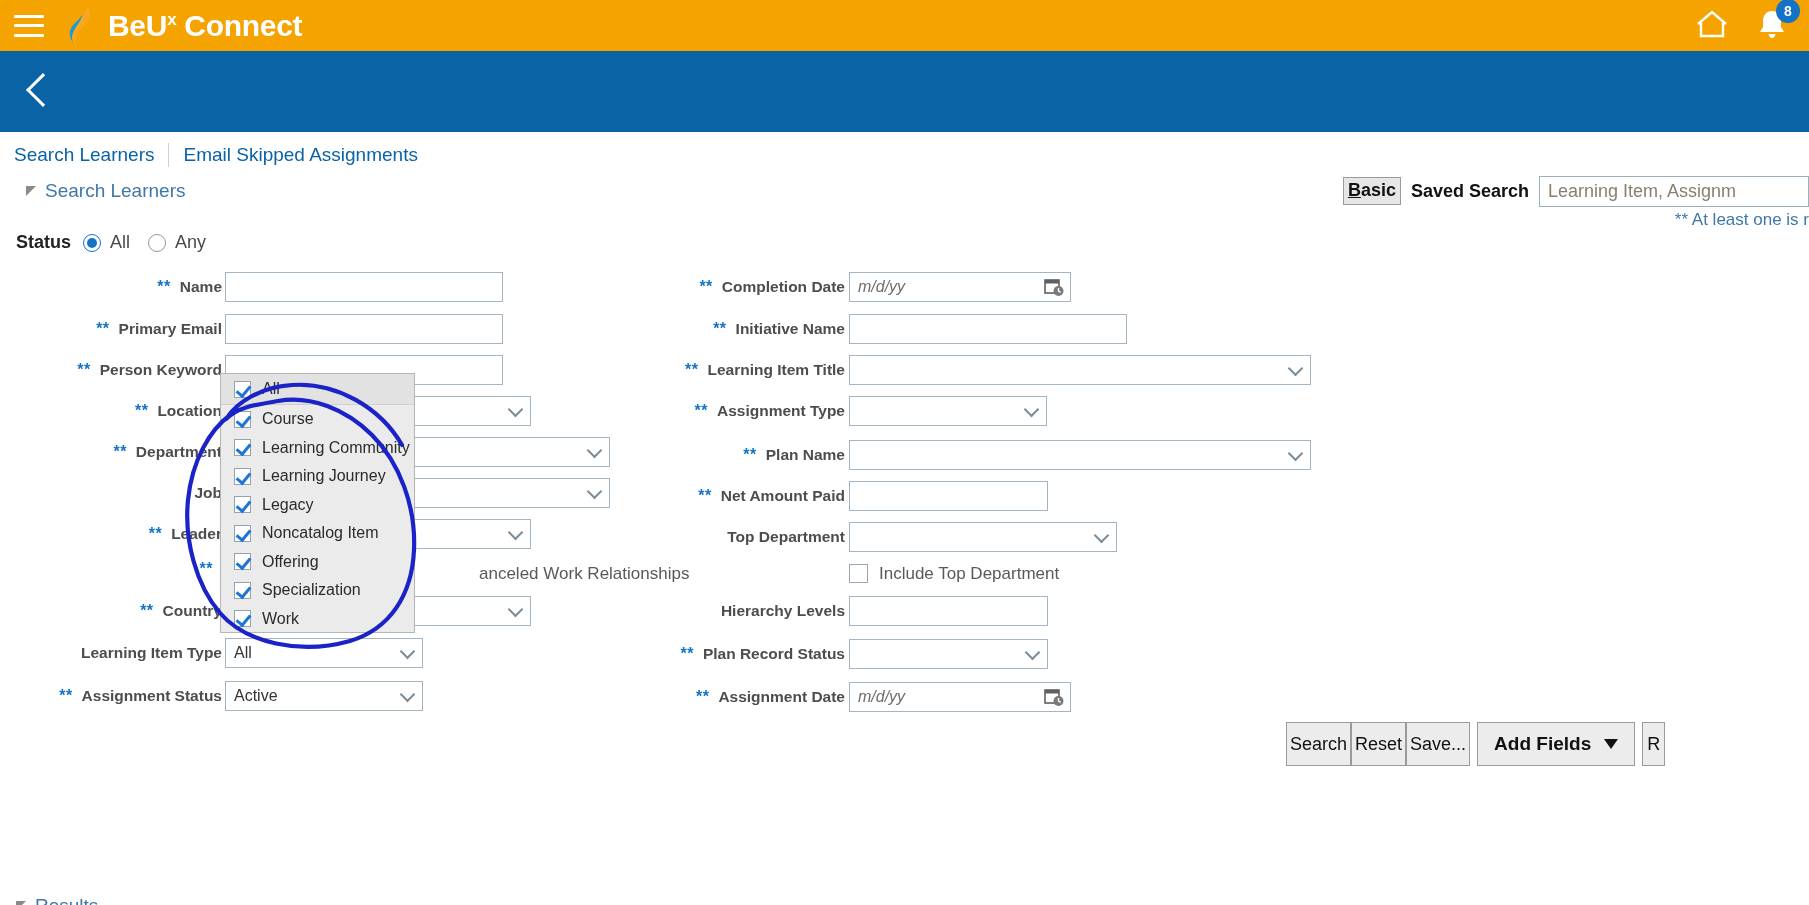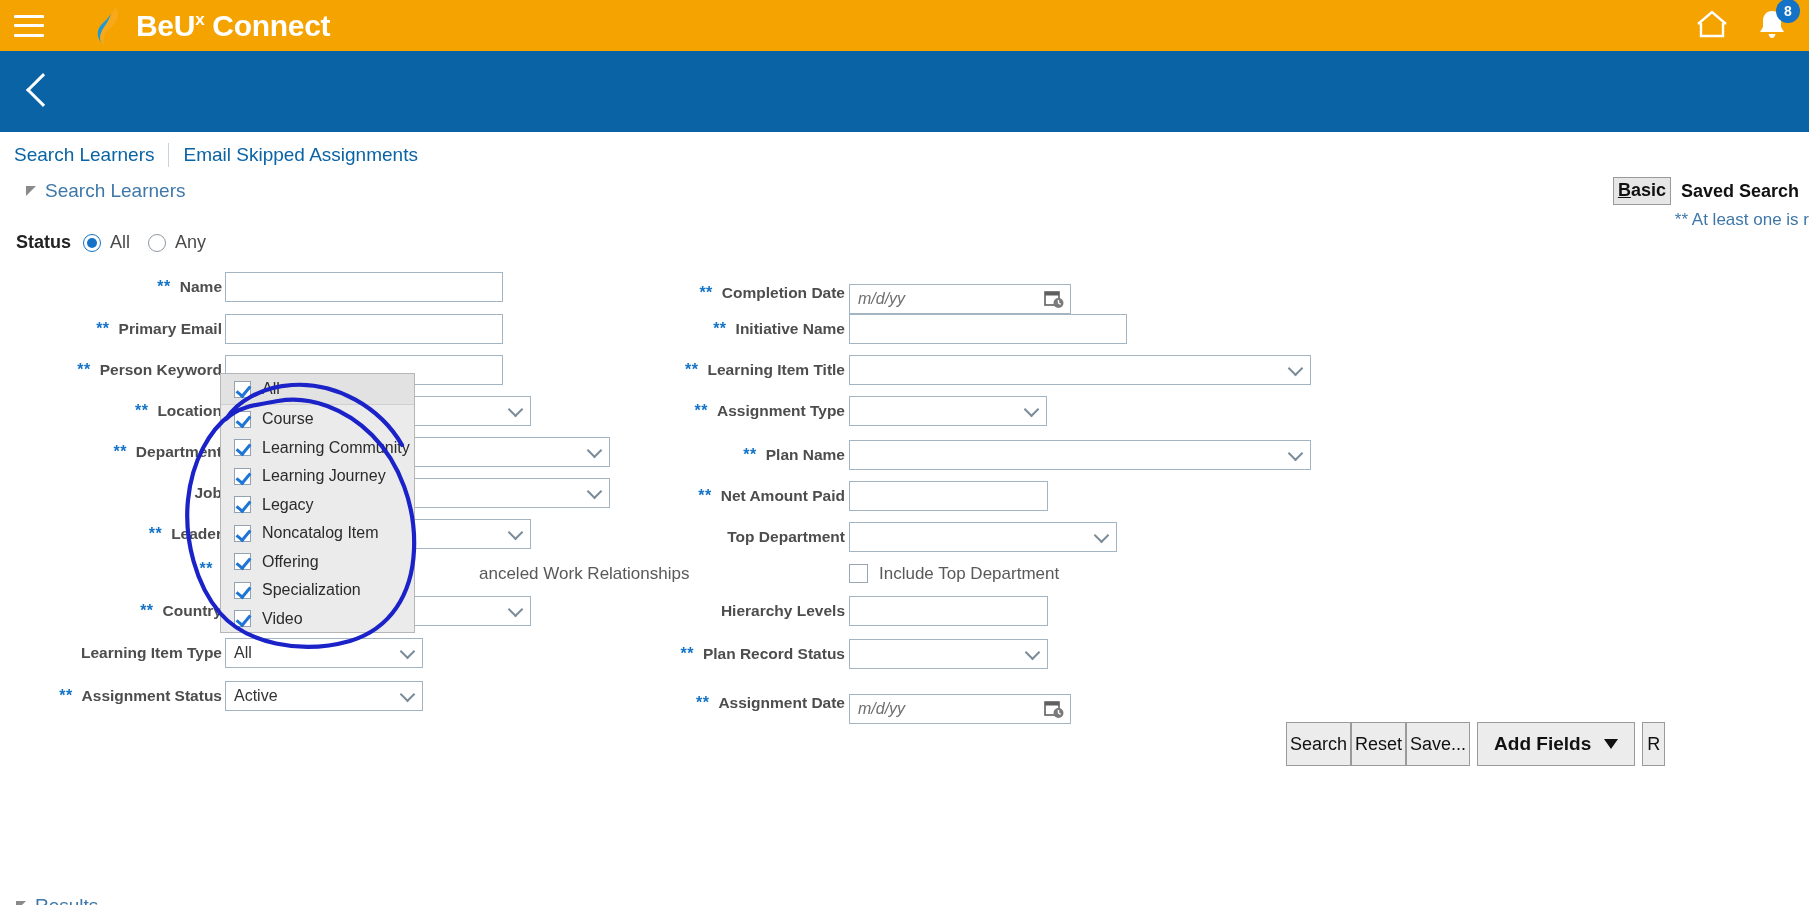--- a/index.html
+++ b/index.html
@@ -9,21 +9,21 @@
     overflow: hidden;
     background: #ffffff;
     font-family: "Liberation Sans", sans-serif;
   }
 
   
   #global-header {
     position: absolute; left: 0; top: 0;
     width: 1809px; height: 51px;
     background: #f5a300;
-    display: flex; align-items: center; gap: 28px;
+    display: flex; align-items: center;
   }
   .hamburger {
     width: 30px; height: 22px;
     margin-left: 14px; margin-right: 18px;
     display: flex; flex-direction: column; justify-content: space-between;
     cursor: pointer;
   }
   .hamburger span { display:block; height: 3px; background: #ffffff; border-radius: 1px; }
 
   .brand { display: flex; align-items: center; }
@@ -168,21 +168,21 @@
     font-size: 16px; padding: 0 8px; color: #333;
     display: flex; align-items: center; position: relative;
     cursor: pointer;
   }
   .sel-caret {
     position: absolute; right: 9px; top: 50%; width: 11px; height: 11px;
     margin-top: -7px;
     border-left: 2px solid #7b8b98; border-bottom: 2px solid #7b8b98;
     transform: rotate(-45deg);
   }
-  .date-input { position: relative; margin-top: 12px; }
+  .date-input { position: relative; }
   .cal-icon {
     position: absolute; right: 7px; top: 50%; margin-top: -10px;
     width: 20px; height: 20px;
   }
 
   .chk-wrap { position: absolute; display: flex; cursor: pointer; }
   .chk-box {
     width: 19px; height: 19px; border: 1px solid #9aa7b2; background: #fff;
     margin-right: 11px; display: inline-block; position: relative;
   }
@@ -303,20 +303,21 @@
 </div>
 
 <div id="section-row">
   <div class="disclosure-tri"></div>
   <div class="section-title">Search Learners</div>
 </div>
 
 <div id="search-mode-controls">
   <div class="basic-btn"><u>B</u><span>asic</span></div>
   <div class="saved-search-label">Saved Search</div>
+  <input class="saved-search-input" type="text" placeholder="Learning Item, Assignm" style="">
 </div>
 
 <div id="required-note">** At least one is r</div>
 
 <div id="match-row">
   <div class="match-label">Status</div>
   <div class="radio-wrap">
     <span class="radio checked"></span>
     <span class="radio-text">All</span>
   </div>
@@ -578,21 +579,21 @@
   <div class="dd-item">
     <span class="dd-chk on"></span>
     <span class="dd-label">Offering</span>
   </div>
   <div class="dd-item">
     <span class="dd-chk on"></span>
     <span class="dd-label">Specialization</span>
   </div>
   <div class="dd-item">
     <span class="dd-chk on"></span>
-    <span class="dd-label">Video</span>
+    <span class="dd-label">Work</span>
   </div>
 </div>
 
 <div id="annotation-scribble">
   <svg width="300" height="320" viewBox="0 0 300 320">
     <path d="M80 70 C60 85, 42 115, 38 155 C34 195, 46 240, 70 268 C96 298, 150 310, 200 296
              C240 284, 262 250, 264 205 C266 162, 250 118, 222 90 C196 64, 160 50, 128 56
              C104 60, 88 62, 76 74 C86 58, 110 42, 142 40 C186 37, 230 62, 252 100" fill="none" stroke="#1a22c8" stroke-width="4.2" stroke-linecap="round" stroke-linejoin="round"></path>
   </svg>
 </div>

